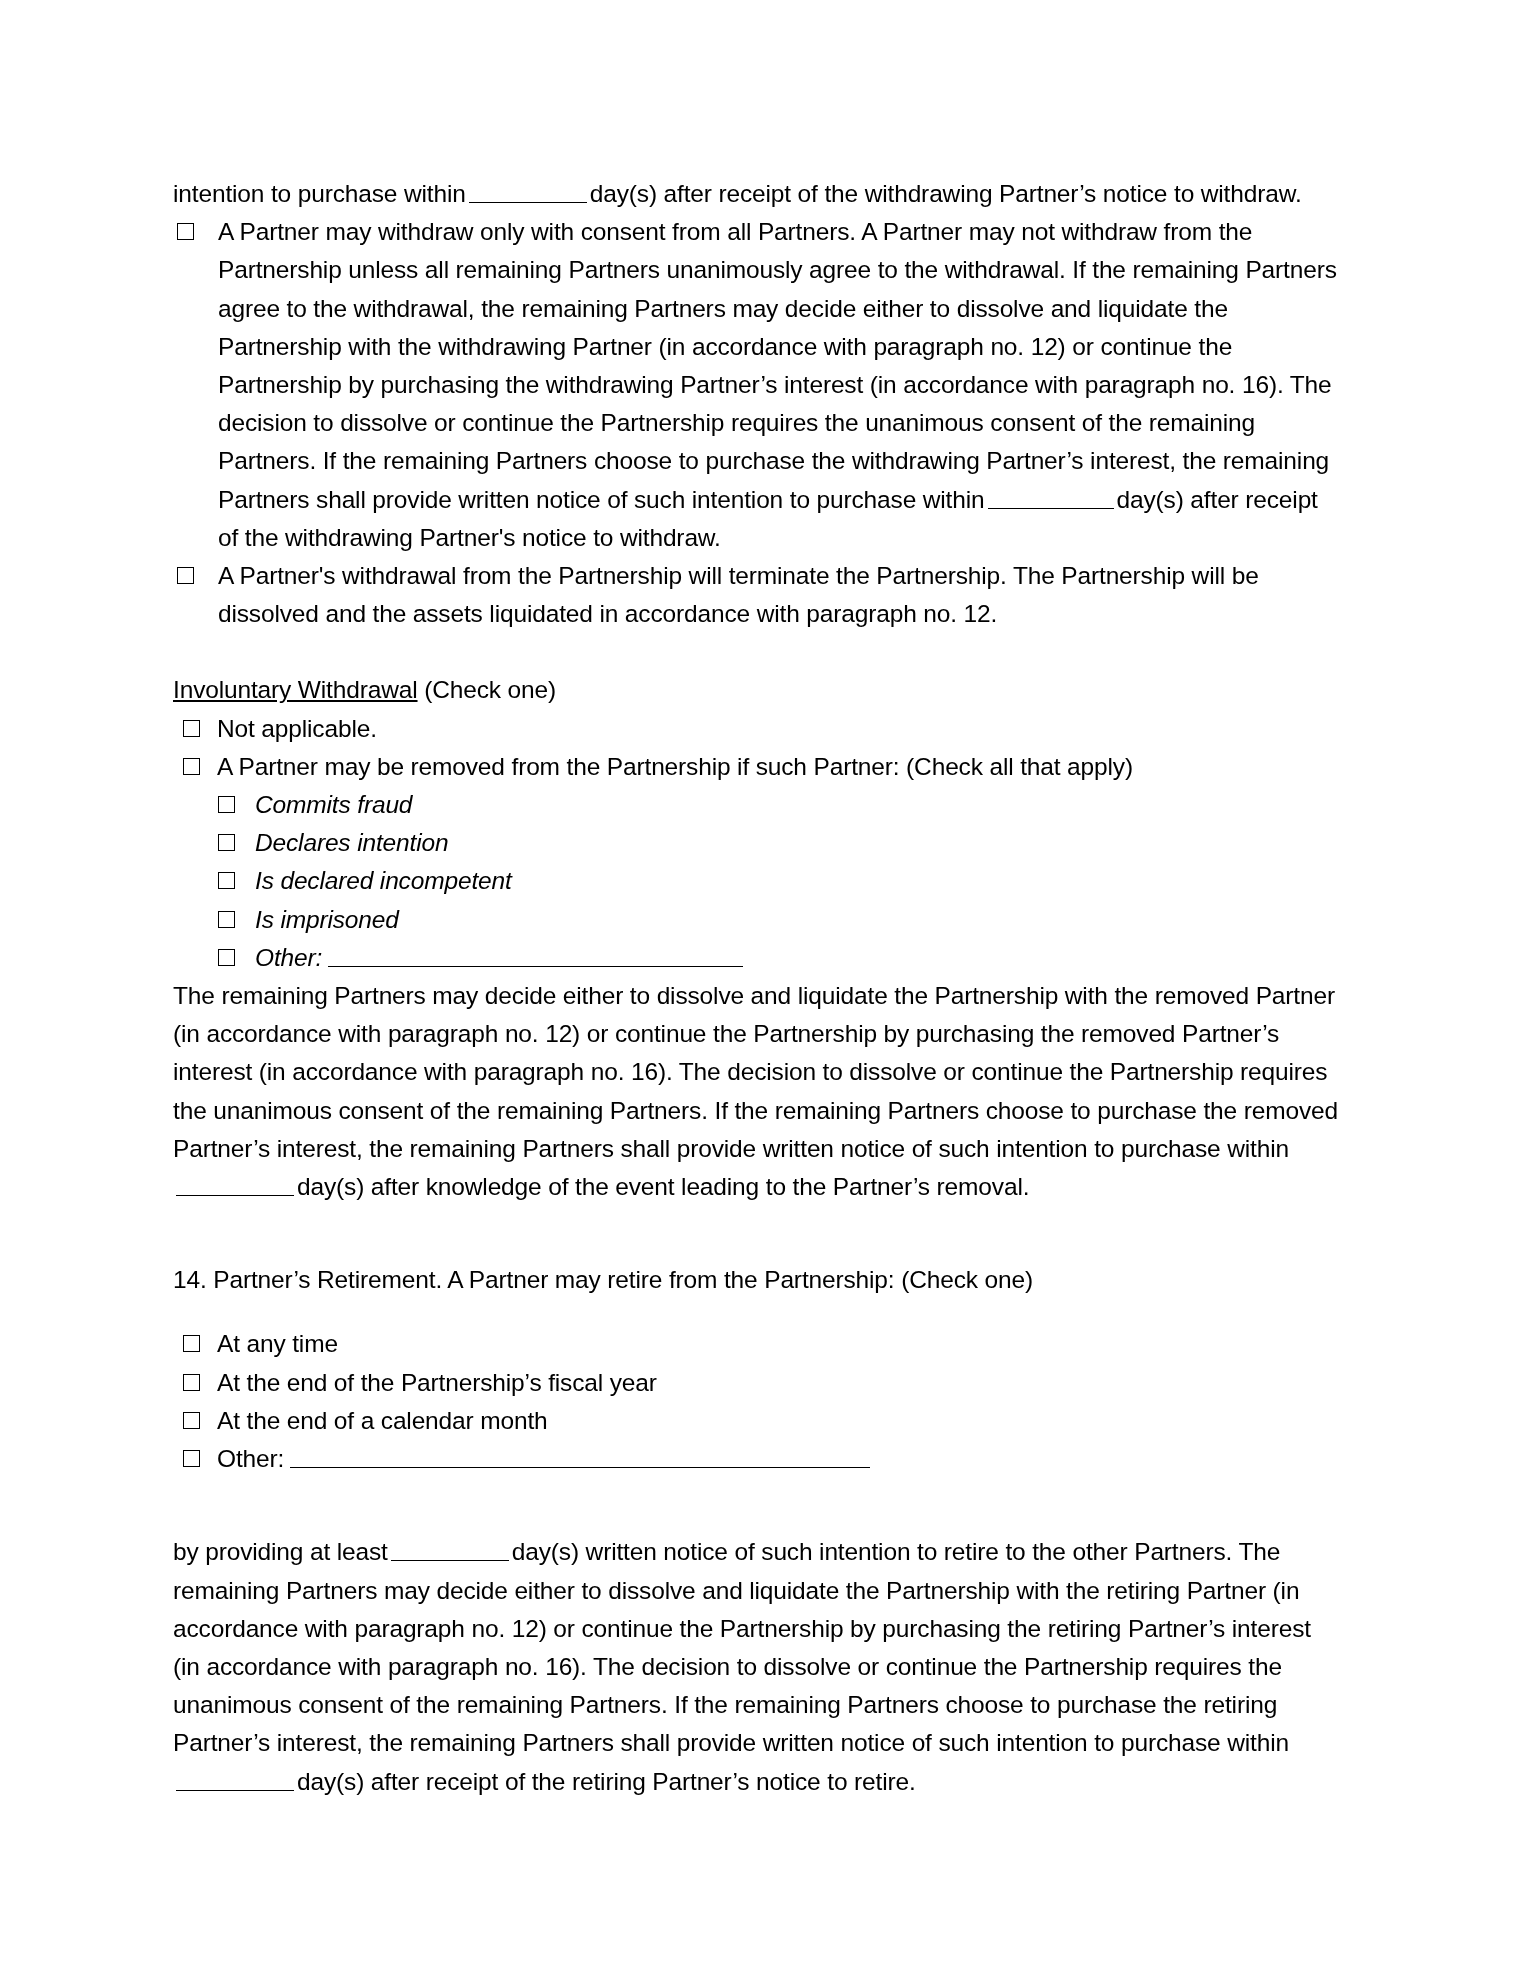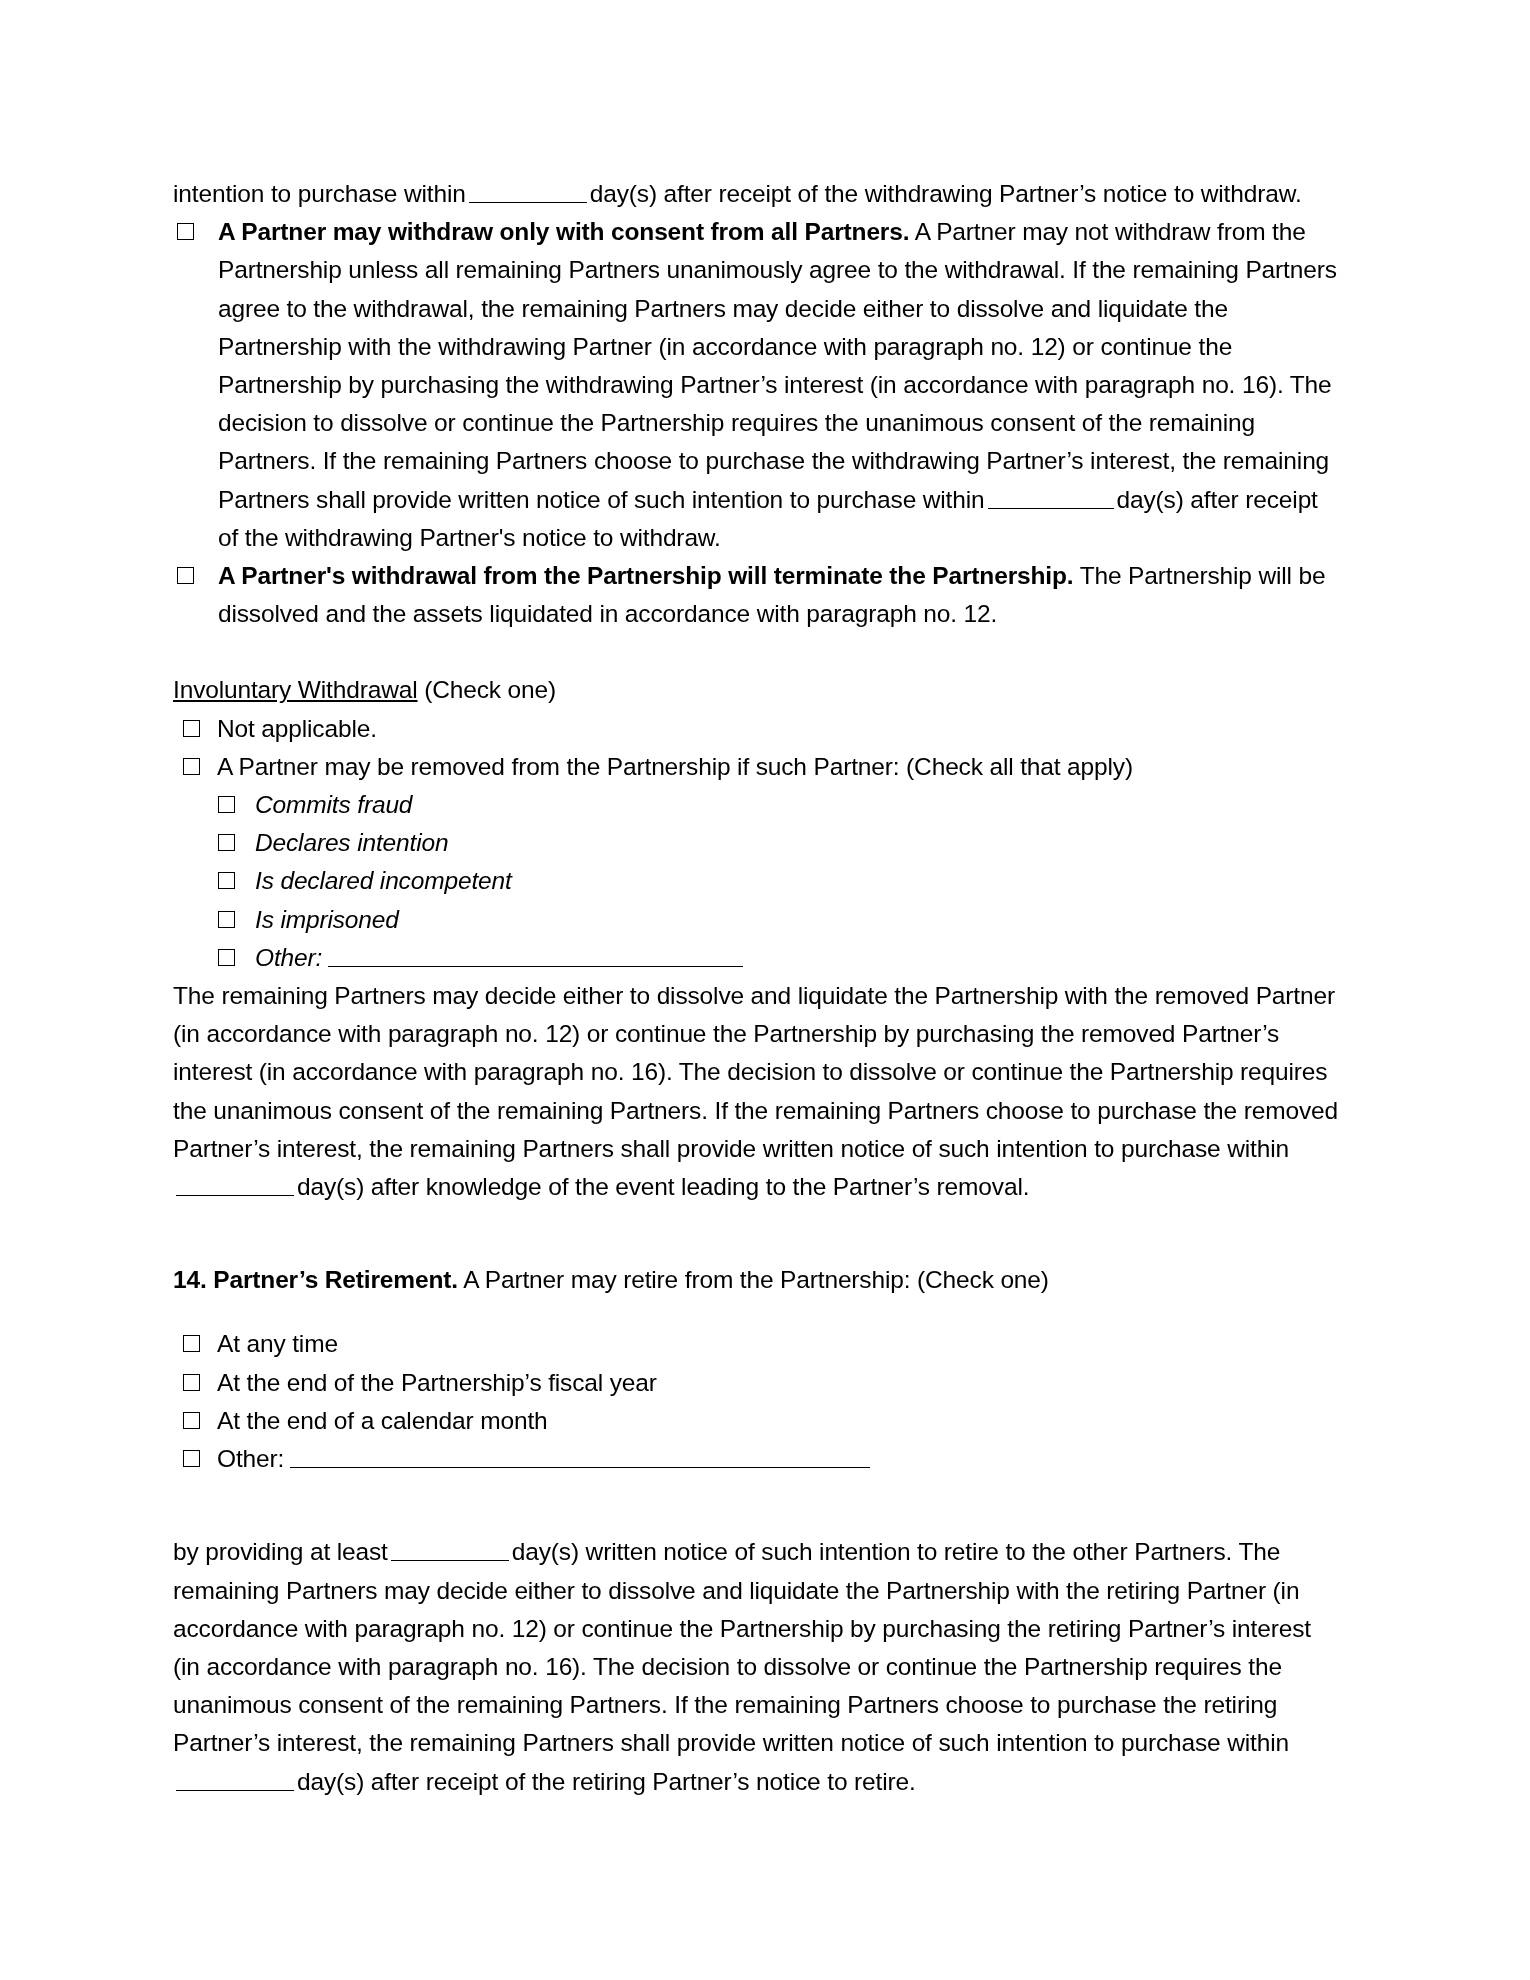--- a/index.html
+++ b/index.html
@@ -28,21 +28,21 @@
     line-height: 38.2px;
     color: #000000;
     font-stretch: semi-condensed;
     text-align: left;
     letter-spacing: -0.15px;
   }
   .para {
     margin: 0;
     text-align: left;
   }
-  .bold { font-weight: bold; }
+  .bold { font-weight: normal; }
   .uline { text-decoration: underline; }
 
   
   .blank {
     display: inline-block;
     border-bottom: 1.6px solid #000;
     vertical-align: baseline;
     height: 0.95em;
     margin: 0 3px -1px 3px;
   }

